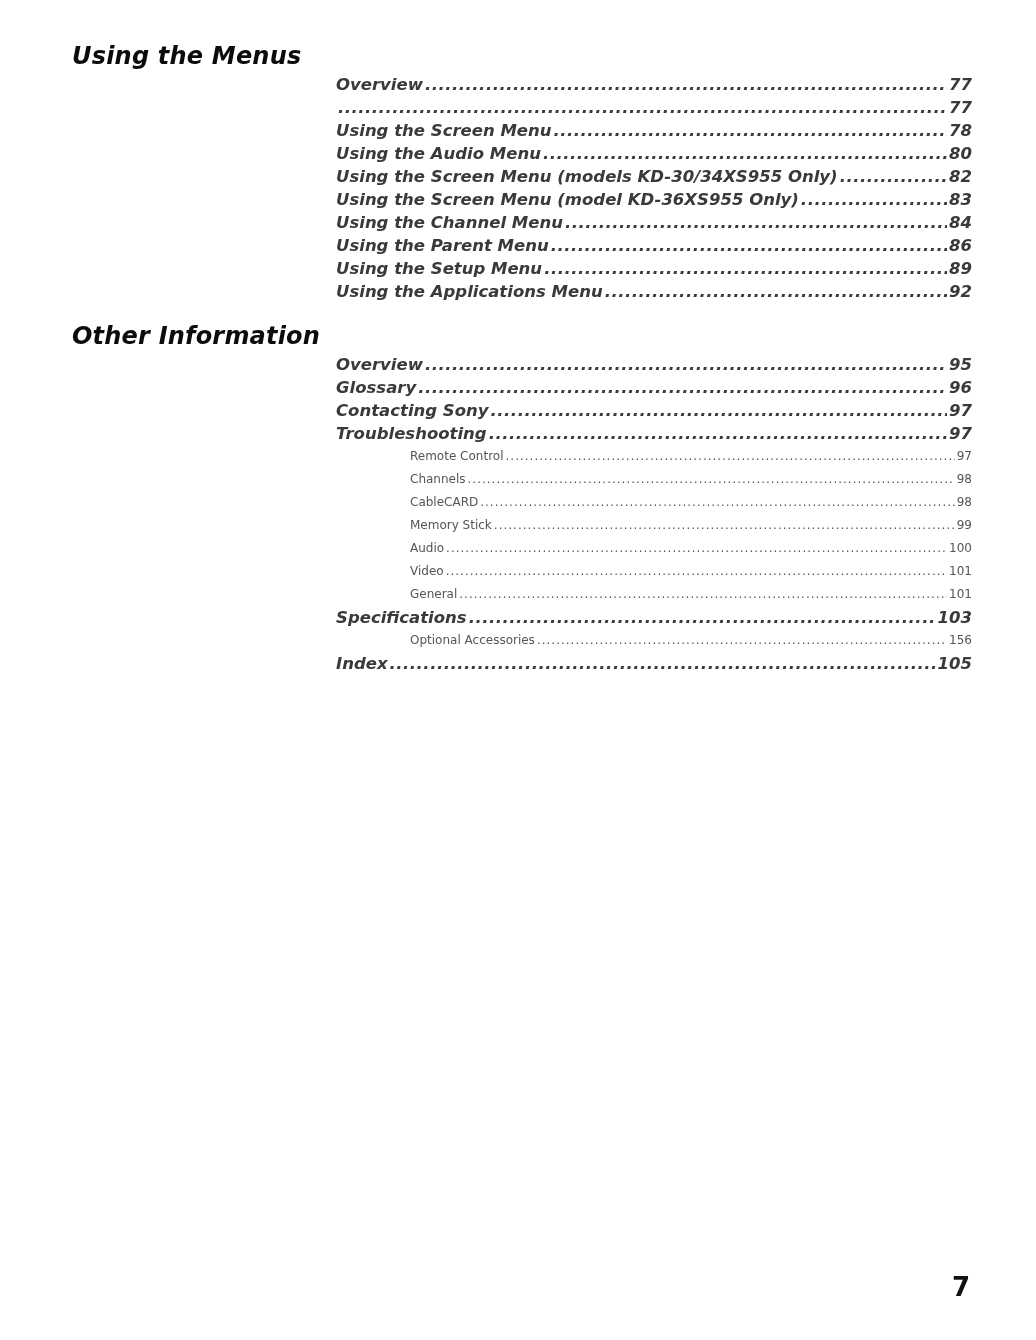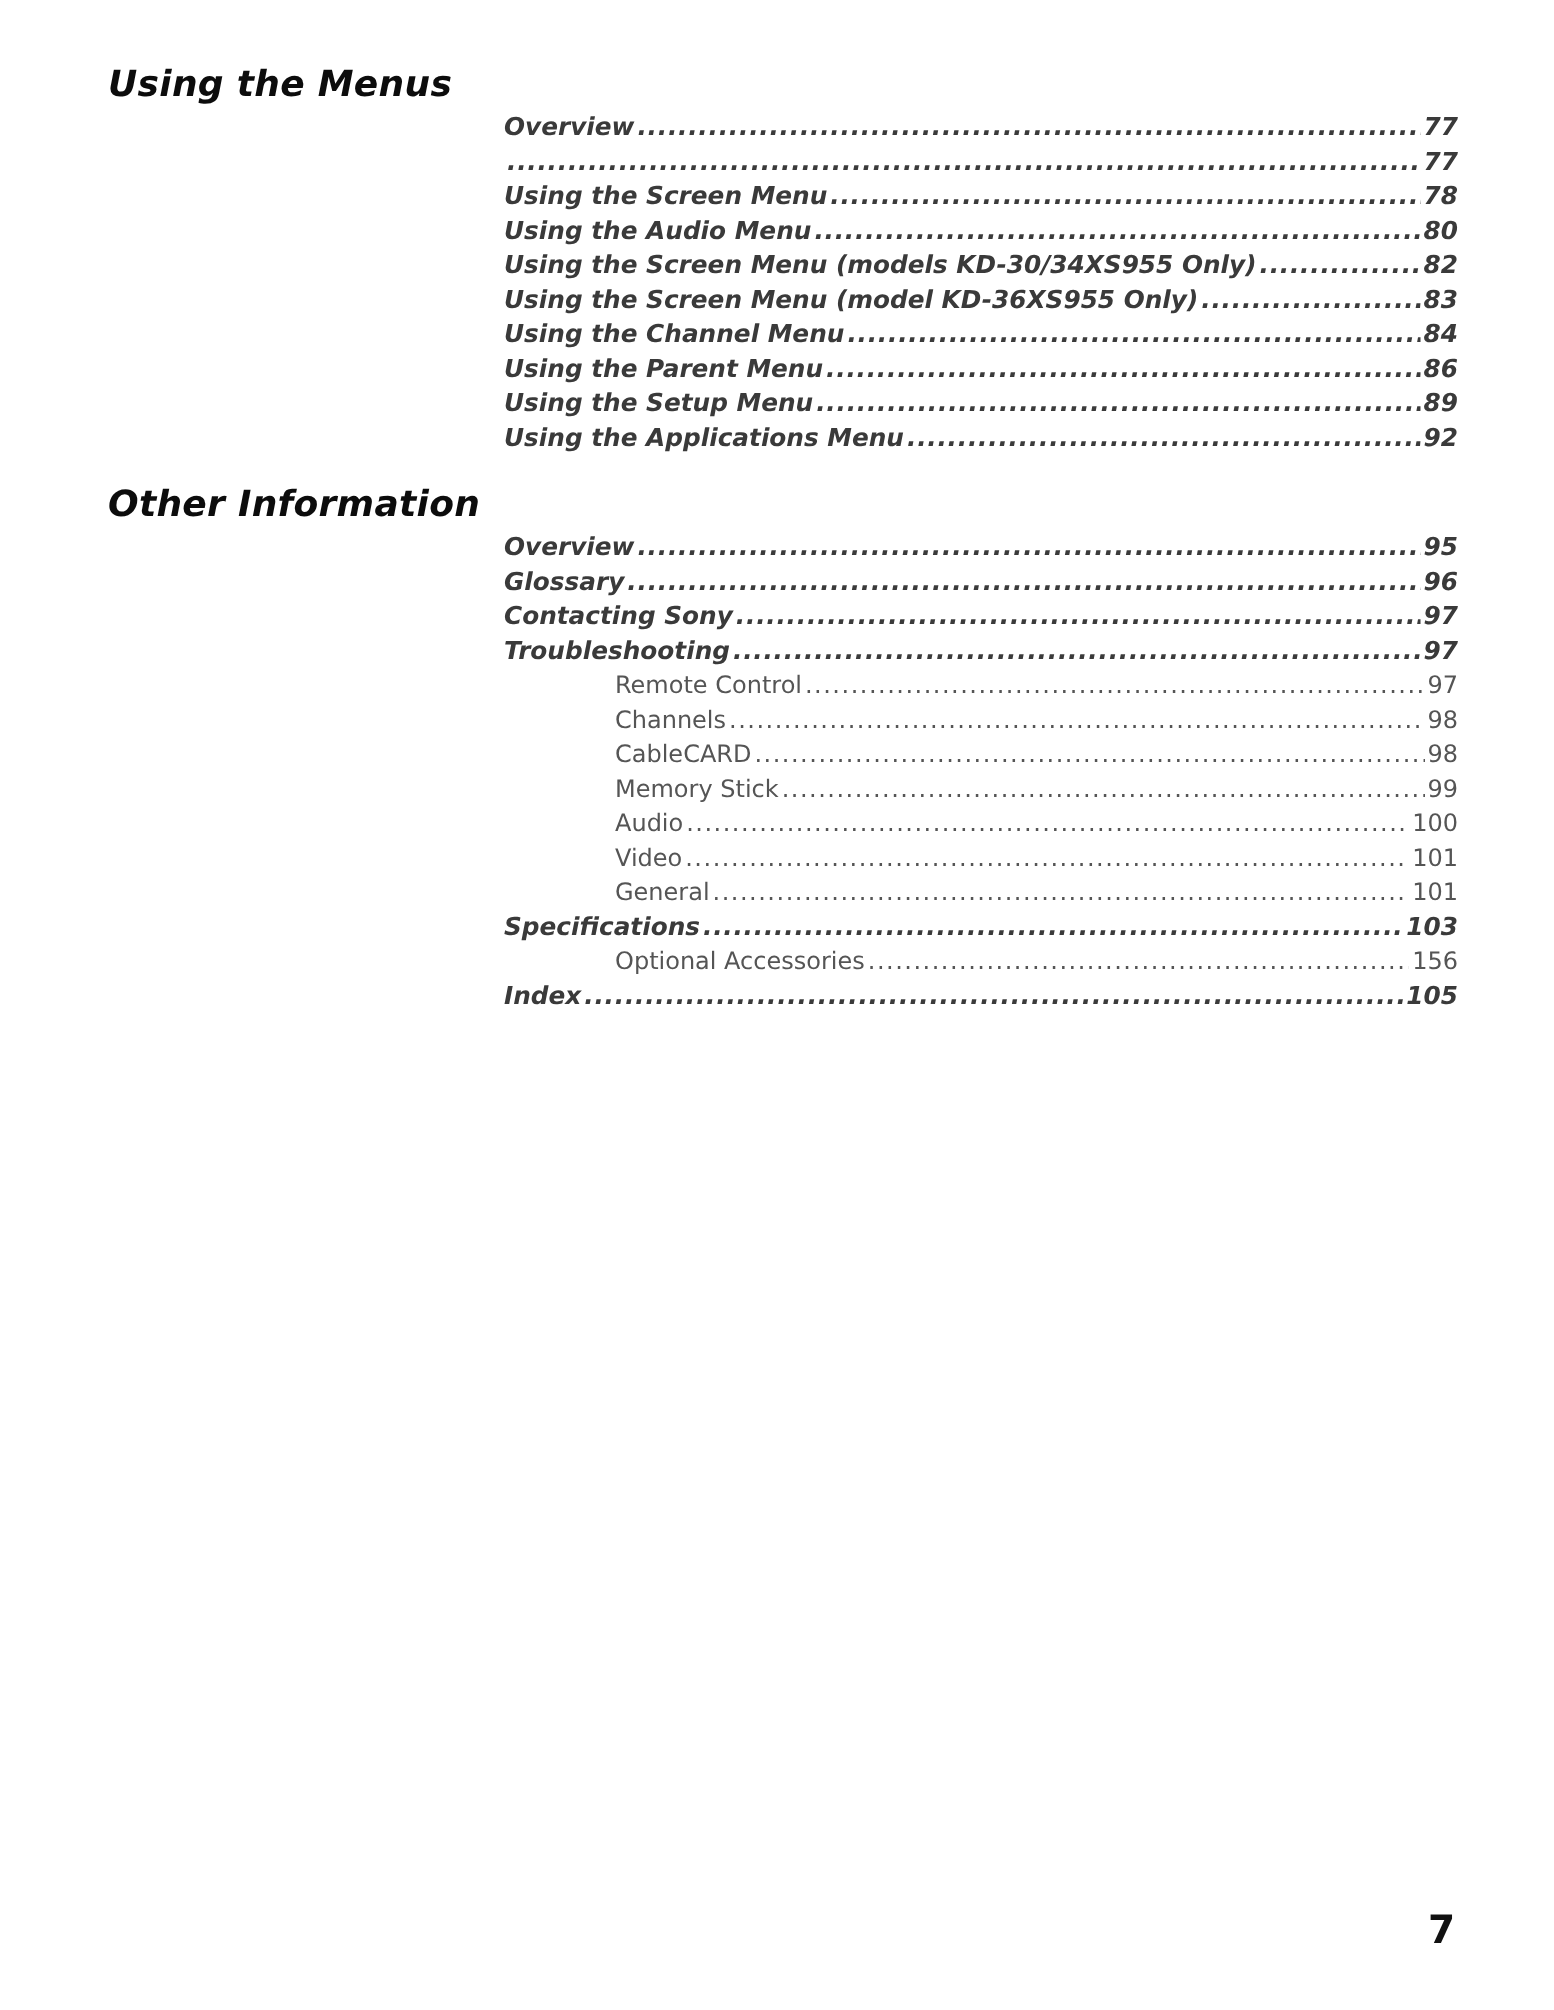--- a/index.html
+++ b/index.html
@@ -6,21 +6,21 @@
   body { width: 1036px; height: 1340px; position: relative; overflow: hidden; color: #111; font-family: "DejaVu Sans", sans-serif; }
   .section-title { position: absolute; left: 72px; font-weight: bold; font-style: italic; font-size: 24px; color: #0c0c0c; margin: 0; letter-spacing: 0.2px; }
   .toc { position: absolute; left: 336px; width: 636px; margin: 0; padding: 0; list-style: none; }
   .toc li { display: flex; align-items: baseline; height: 23px; line-height: 23px; white-space: nowrap; overflow: hidden; justify-content: center; }
   .toc li .label { flex: 0 0 auto; }
   .toc li .leader { flex: 1 1 auto; overflow: hidden; margin: 0 2px; }
   .toc li .leader::before { content: "........................................................................................................................................................................................................................................"; letter-spacing: 1px; }
   .toc li .page { flex: 0 0 auto; text-align: right; }
   .toc li.main { font-style: italic; font-weight: bold; font-size: 16.5px; color: #3a3a3a; }
   .toc li.main .leader::before { letter-spacing: 0.5px; }
-  .toc li.sub { font-style: normal; font-weight: normal; font-size: 16px; color: #555; padding-left: 74px; }
+  .toc li.sub { font-style: normal; font-weight: normal; font-size: 12px; color: #555; padding-left: 74px; }
   .page-number { position: absolute; left: 952px; top: 1272px; font-weight: bold; font-size: 26px; color: #111; }
 </style>
 </head>
 <body>
 
 <h2 class="section-title" style="top:42px;">Using the Menus</h2>
 <ul class="toc" style="top:73px;">
   <li class="main">
       <span class="label">Overview</span>
       <span class="leader"></span>

